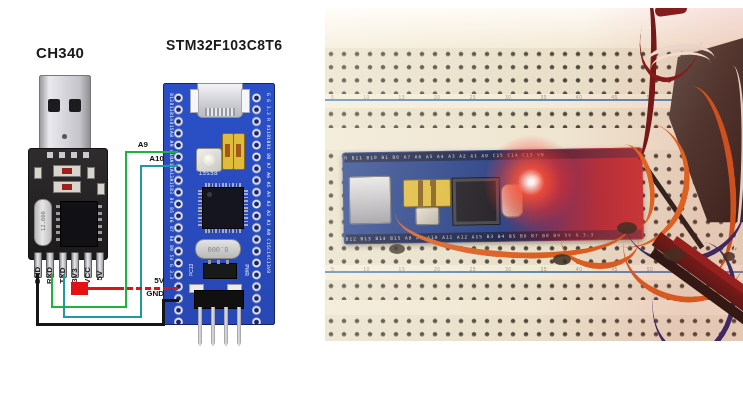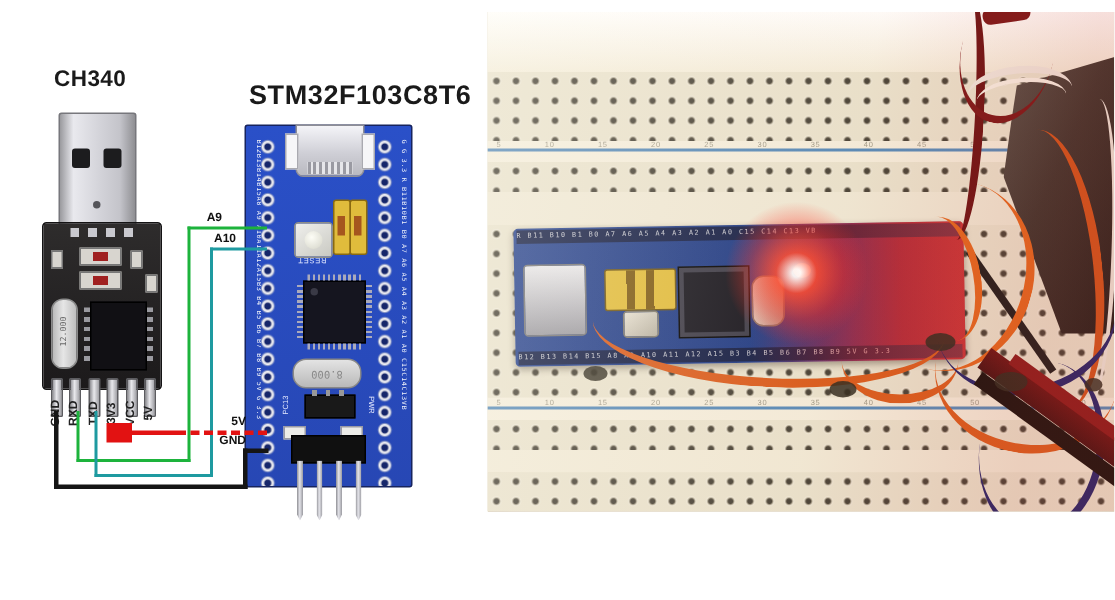--- a/index.html
+++ b/index.html
@@ -3,21 +3,21 @@
 <meta charset="utf-8">
 <style>
   html,body{margin:0;padding:0;background:#fff;}
   .canvas{position:relative;width:743px;height:400px;background:#fff;overflow:hidden;
           font-family:"Liberation Sans",sans-serif;}
   .abs{position:absolute;}
 
   
   .fig-title{position:absolute;font-weight:bold;color:#1a1a1a;}
   .t-ch340{left:36px;top:44px;font-size:15px;letter-spacing:.3px;}
-  .t-stm32{left:166px;top:53px;font-size:18px;letter-spacing:.4px;}
+  .t-stm32{left:166px;top:37px;font-size:14px;letter-spacing:.4px;}
 
   
   .usb-plug{position:absolute;left:39px;top:75px;width:50px;height:78px;
     background:linear-gradient(90deg,#9a9a9e,#e9e9ee 18%,#d2d2d8 55%,#c4c4ca 80%,#8f8f93);
     border:1px solid #77777c;border-radius:2px;}
   .usb-slot{position:absolute;width:12px;height:13px;background:#1c1c1e;border-radius:2px;}
   .usb-hole{position:absolute;left:22px;top:58px;width:5px;height:5px;background:#55555a;border-radius:50%;}
   .ch-pcb{position:absolute;left:28px;top:148px;width:78px;height:110px;
     background:linear-gradient(180deg,#2e2c2c,#232122 60%,#1c1a1b);border:1px solid #141314;border-radius:3px;}
   .ch-pad-row{position:absolute;left:18px;top:3px;width:44px;height:6px;
@@ -233,21 +233,21 @@
       <div class="seg w-pw" style="left:88px;top:287px;width:30px;height:3px;"></div>
       <div class="dash-pw" style="left:118px;top:287px;width:60px;"></div>
     </div>
     <div>
       <div class="seg w-gd" style="left:36px;top:274px;width:3px;height:52px;"></div>
       <div class="seg w-gd" style="left:36px;top:323px;width:129px;height:3px;"></div>
       <div class="seg w-gd" style="left:162px;top:299px;width:3px;height:27px;"></div>
       <div class="seg w-gd" style="left:162px;top:299px;width:17px;height:3px;"></div>
     </div>
     <div class="wlabel" style="left:124px;top:140px;width:24px;">A9</div>
-    <div class="wlabel" style="left:136px;top:154px;width:28px;text-align:center;">A10</div>
+    <div class="wlabel" style="left:136px;top:154px;width:28px;">A10</div>
     <div class="wlabel" style="left:146px;top:276px;width:18px;">5V</div>
     <div class="wlabel" style="left:140px;top:289px;width:24px;">GND</div>
   </div>
 
   <div class="photo">
 
     <div class="band" style="top:0;height:40px;background:linear-gradient(#ffffff,#f4eedd);"></div>
     <div class="band grid" style="top:40px;height:46px;"></div>
     <div class="band rail" style="top:86px;height:14px;">
       <div class="blue" style="top:5px;"></div>

